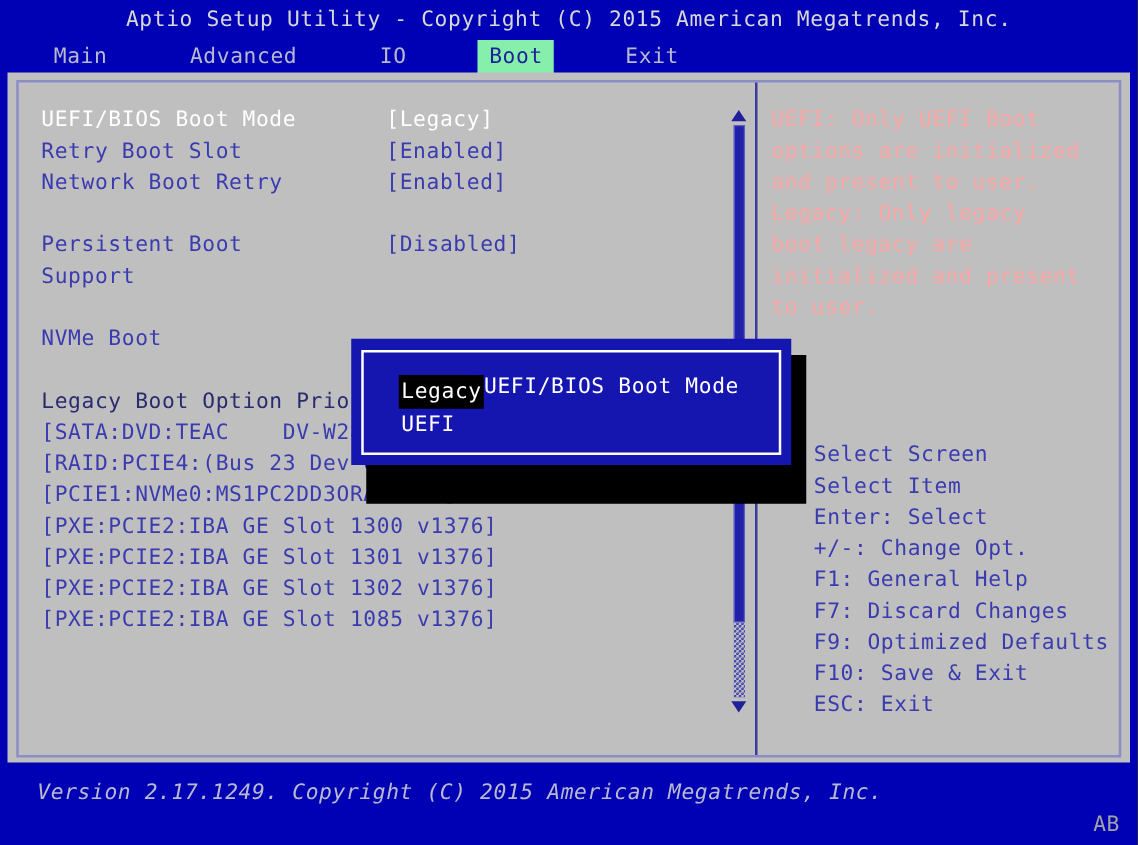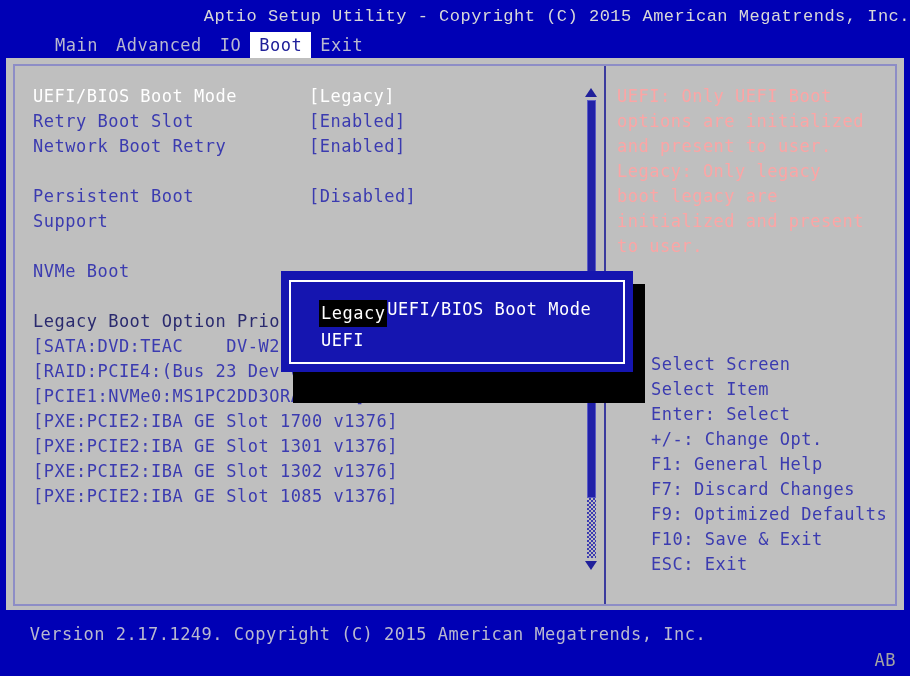--- a/index.html
+++ b/index.html
@@ -19,41 +19,41 @@
     font-size: 17px;
     line-height: 25px;
     letter-spacing: 0.5px;
   }
 
   
   #header-title {
     position: absolute;
     left: 0; top: 4px;
     width: 910px;
-    text-align: right;
+    text-align: center;
     color: #d8d8d8;
     white-space: pre;
-    font-family: Liberation Mono, monospace;
   }
   #menubar {
     position: absolute;
-    left: 46px; top: 32px;
+    left: 34px; top: 32px;
     height: 28px;
     display: flex;
     align-items: flex-start;
     white-space: pre;
+    gap: 48px;
   }
   .menu-tab {
     color: #b9b9cf;
     padding: 1px 9px 2px 9px;
     height: 24px;
     box-sizing: border-box;
   }
   .menu-tab.active {
-    background: #ffffff;
+    background: #86efac;
     color: #20209a;
     height: 28px;
   }
 
   
   #frame {
     position: absolute;
     left: 6px; top: 58px;
     width: 898px;
     height: 552px;
@@ -185,20 +185,21 @@
   }
 
   
   #footer-version {
     position: absolute;
     left: 0; top: 622px;
     width: 736px;
     text-align: center;
     color: #b9b9cf;
     white-space: pre;
+    font-style: italic;
   }
   #footer-ab {
     position: absolute;
     right: 14px; top: 648px;
     color: #a3a3a3;
     white-space: pre;
   }
 
   
   #dialog-shadow {
@@ -276,21 +277,21 @@
       <div class="setting-row"><span class="s-label"></span></div>
       <div class="setting-row"><span class="s-label">Persistent Boot</span><span class="s-value">[Disabled]</span></div>
       <div class="setting-row"><span class="s-label">Support</span></div>
       <div class="setting-row"><span class="s-label"></span></div>
       <div class="setting-row"><span class="s-label">NVMe Boot</span></div>
       <div class="setting-row"><span class="s-label"></span></div>
       <div class="setting-row"><span class="s-label dim">Legacy Boot Option Priority</span></div>
       <div class="setting-row"><span class="s-label">[SATA:DVD:TEAC    DV-W28S-V     ]</span></div>
       <div class="setting-row"><span class="s-label">[RAID:PCIE4:(Bus 23 Dev 00)PCI  ]</span></div>
       <div class="setting-row"><span class="s-label">[PCIE1:NVMe0:MS1PC2DD3ORA3.2T ]</span></div>
-      <div class="setting-row"><span class="s-label">[PXE:PCIE2:IBA GE Slot 1700 v1376]</span></div>
+      <div class="setting-row"><span class="s-label">[PXE:PCIE2:IBA GE Slot 1300 v1376]</span></div>
       <div class="setting-row"><span class="s-label">[PXE:PCIE2:IBA GE Slot 1301 v1376]</span></div>
       <div class="setting-row"><span class="s-label">[PXE:PCIE2:IBA GE Slot 1302 v1376]</span></div>
       <div class="setting-row"><span class="s-label">[PXE:PCIE2:IBA GE Slot 1085 v1376]</span></div>
     </div>
 
   <div id="scrollbar">
     <div id="sb-up" class="sb-arrow"></div>
     <div id="sb-track">
       <div id="sb-thumb"></div>
       <div id="sb-dots"></div>

